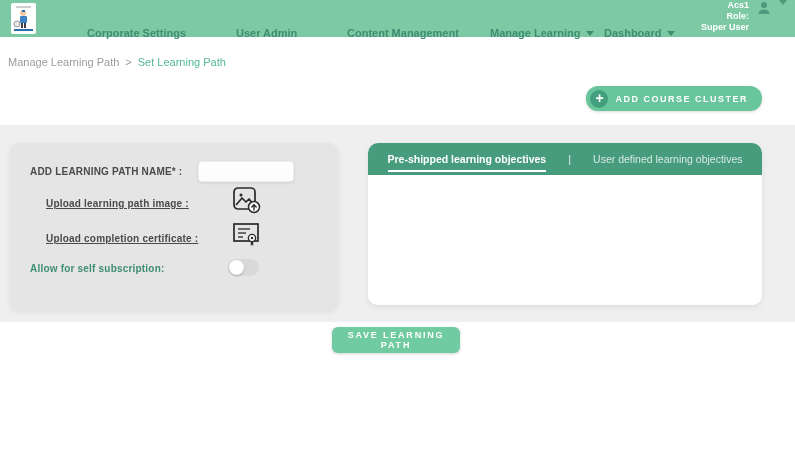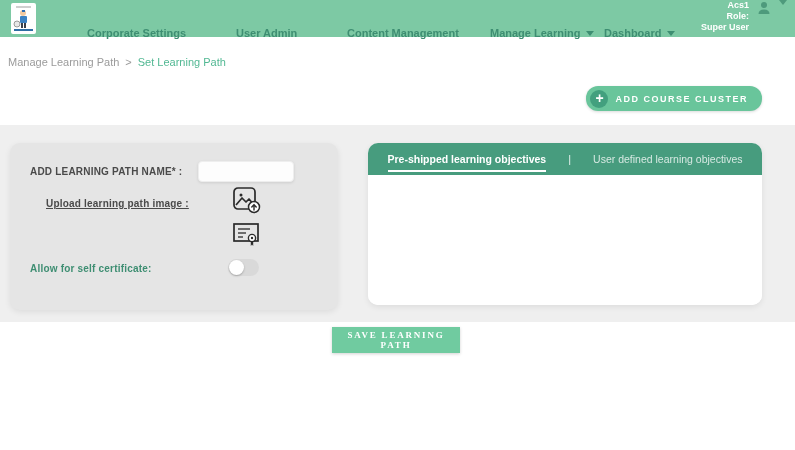--- a/index.html
+++ b/index.html
@@ -114,24 +114,24 @@
   .tab.active {
     color: #ffffff; font-weight: bold; border-bottom: 2px solid #ffffff; padding-bottom: 5px;
   }
   .tab.inactive { color: rgba(255,255,255,0.78); padding-bottom: 7px; }
   .tab-sep { color: rgba(255,255,255,0.85); font-size: 11px; }
   .obj-body { position: absolute; top: 32px; left: 0; width: 100%; height: 130px; background: #fff; border-radius: 0 0 10px 10px; }
 
   
   .save-btn {
     position: absolute; left: 332px; top: 327px; width: 128px; height: 26px;
-    background: #70CBA0; border: none; border-radius: 0; cursor: pointer;
+    background: #70CBA0; border: none; border-radius: 6px; cursor: pointer;
     color: #ffffff; font-size: 9px; font-weight: bold; letter-spacing: 1.8px;
     box-shadow: 0 1px 3px rgba(0,0,0,0.18);
-    font-family: Liberation Serif, serif;
+    font-family: Liberation Sans, sans-serif;
   }
 </style>
 </head>
 <body>
 
 <div class="page">
 
   <div class="nav">
     <div class="logo">
       <svg width="21" height="27" viewBox="0 0 21 27">
@@ -199,33 +199,34 @@
     <div class="upload-icon" style="top: 42px;">
       <svg width="30" height="30" viewBox="0 0 30 30">
         <rect x="2" y="3" width="21" height="21" rx="4" fill="none" stroke="#2b2b2b" stroke-width="1.7"></rect>
         <circle cx="9" cy="10" r="1.5" fill="#2b2b2b"></circle>
         <path d="M4 20 L10 13 L14 17 L17 14 L22 20" fill="none" stroke="#2b2b2b" stroke-width="1.7" stroke-linejoin="round"></path>
         <circle cx="22" cy="22" r="5.5" fill="#ffffff" stroke="#2b2b2b" stroke-width="1.5"></circle>
         <path d="M22 25 L22 20 M19.8 22 L22 19.6 L24.2 22" fill="none" stroke="#2b2b2b" stroke-width="1.4" stroke-linecap="round" stroke-linejoin="round"></path>
       </svg>
     </div>
 
+    <div class="form-label underline" style="top: 90px;">Upload completion certificate :</div>
     <div class="upload-icon" style="top: 78px;">
       <svg width="30" height="28" viewBox="0 0 30 28">
         <rect x="2" y="3" width="24" height="17" fill="none" stroke="#2b2b2b" stroke-width="1.7"></rect>
         <line x1="6" y1="8" x2="18" y2="8" stroke="#2b2b2b" stroke-width="1.3"></line>
         <line x1="6" y1="12" x2="14" y2="12" stroke="#2b2b2b" stroke-width="1.3"></line>
         <line x1="6" y1="16" x2="11" y2="16" stroke="#2b2b2b" stroke-width="1.3"></line>
         <circle cx="20" cy="17" r="3.6" fill="#ffffff" stroke="#2b2b2b" stroke-width="1.4"></circle>
         <circle cx="20" cy="17" r="1.2" fill="#2b2b2b"></circle>
         <path d="M18.8 20.4 L18.8 25 L20 23.4 L21.2 25 L21.2 20.4 Z" fill="#2b2b2b"></path>
       </svg>
     </div>
 
-    <div class="form-label green" style="top: 120px;">Allow for self certificate:</div>
+    <div class="form-label green" style="top: 120px;">Allow for self subscription:</div>
     <div class="toggle">
       <div class="knob"></div>
     </div>
   </div>
 
   <div class="obj-card">
     <div class="obj-header">
       <span class="tab active">Pre-shipped learning objectives</span>
       <span class="tab-sep">|</span>
       <span class="tab inactive">User defined learning objectives</span>

